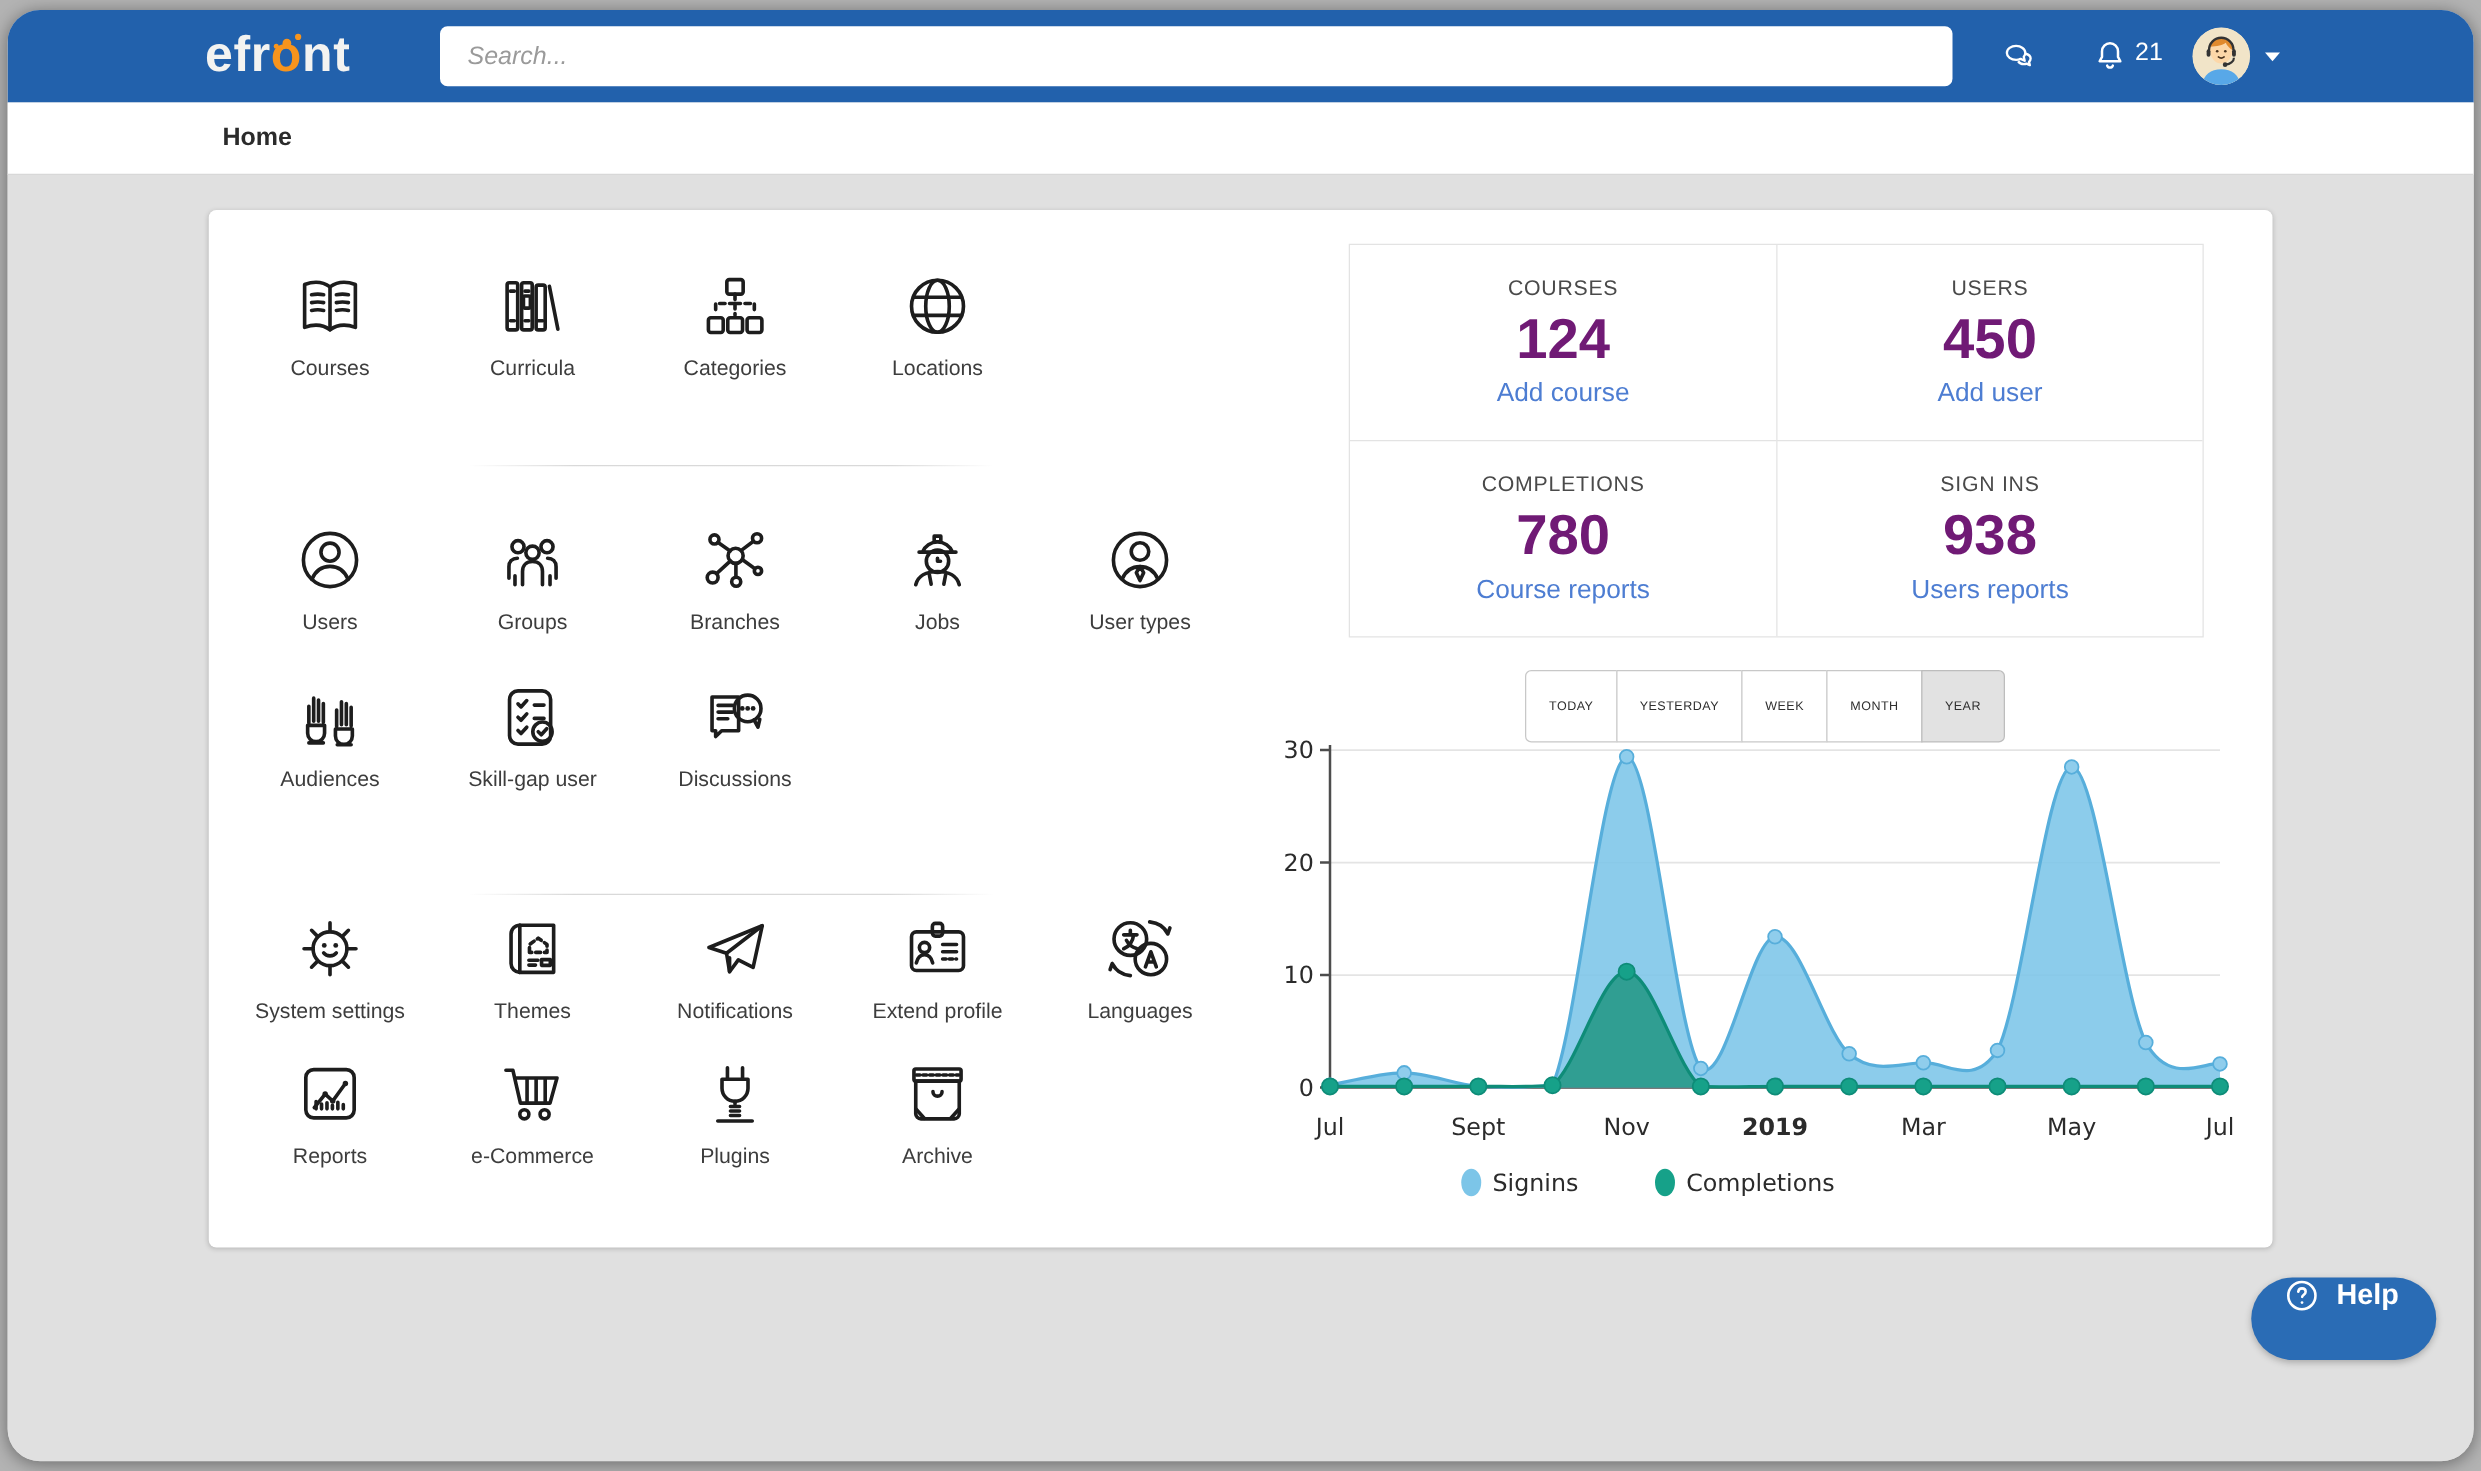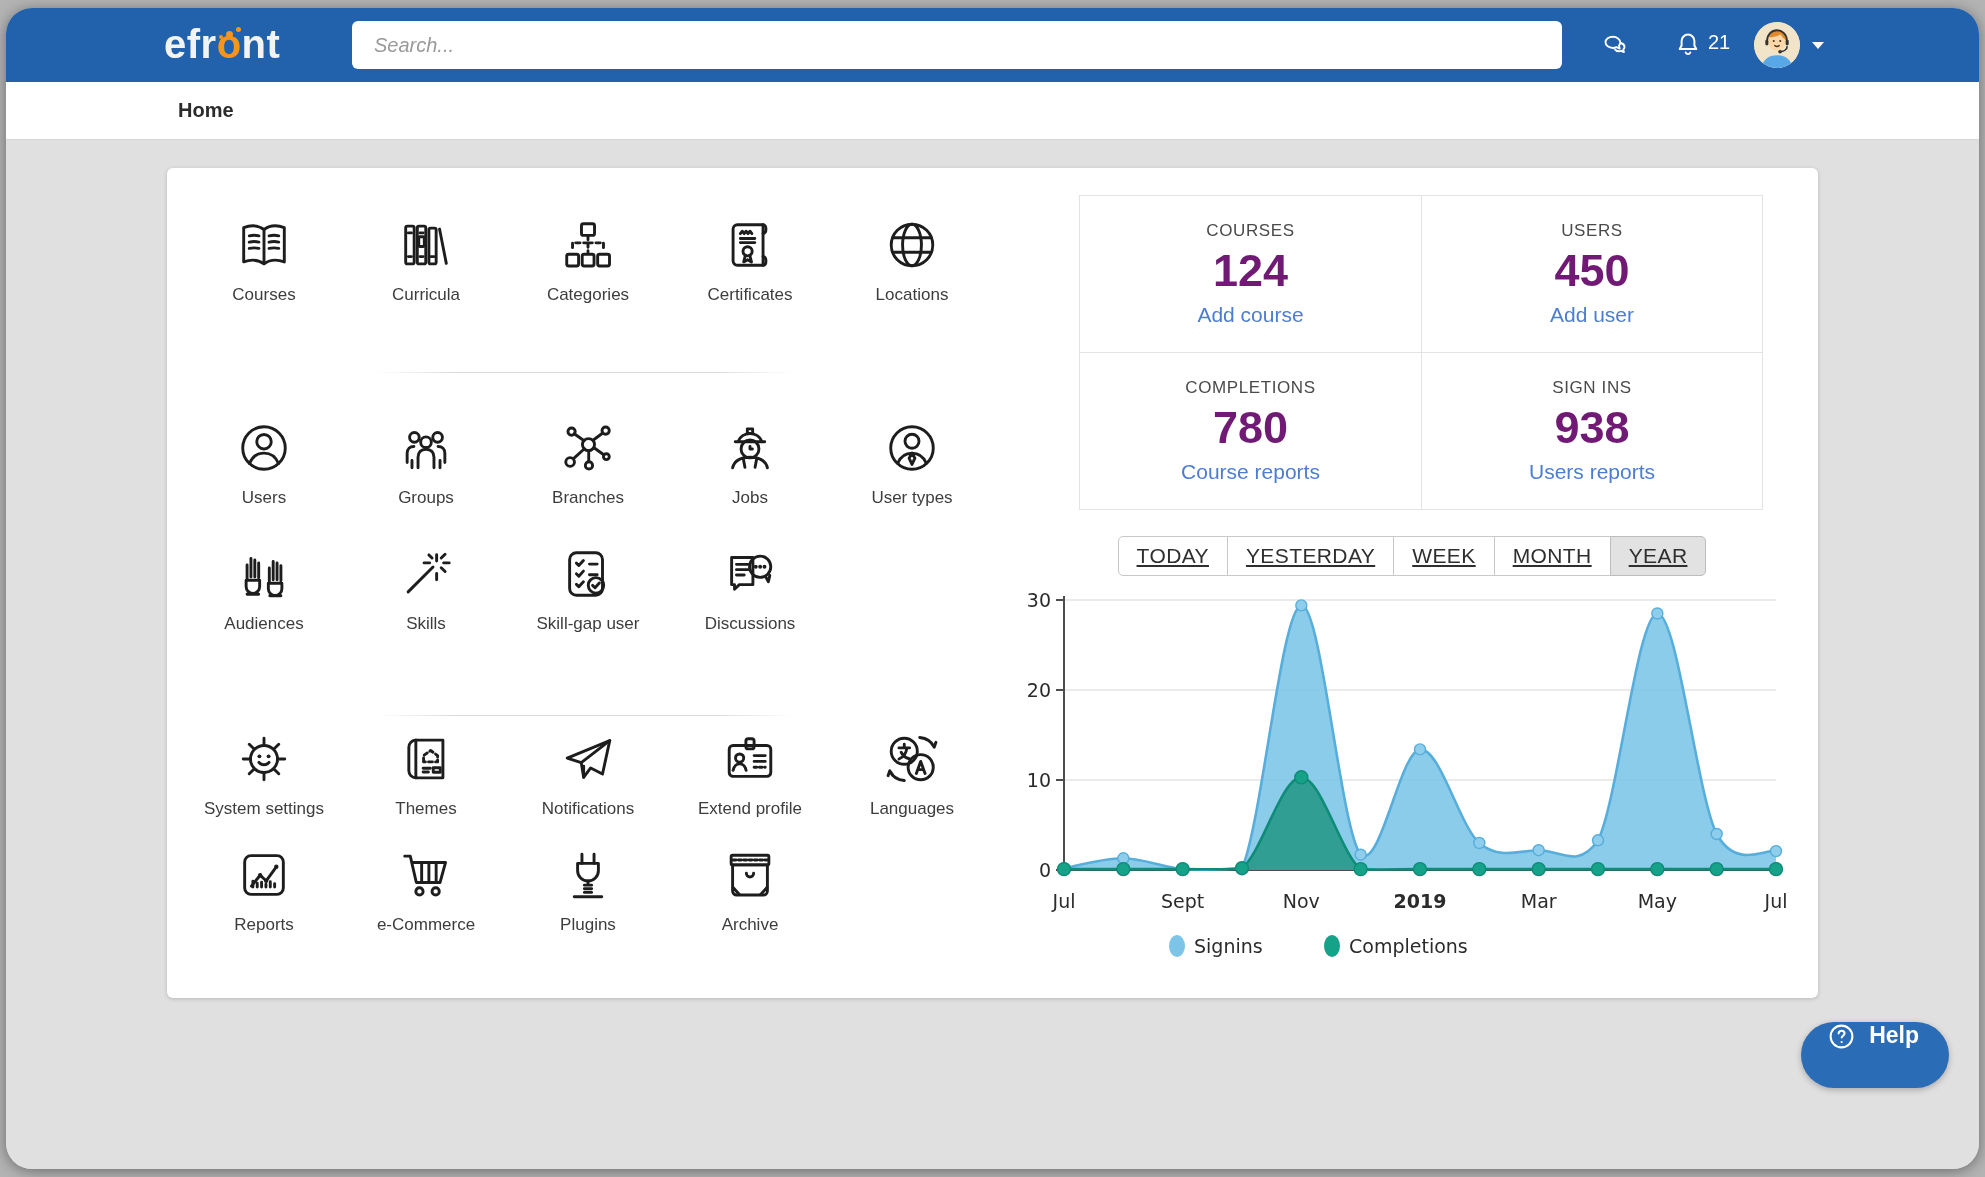--- a/index.html
+++ b/index.html
@@ -52,23 +52,23 @@
     display:grid;grid-template-columns:1fr 1fr;background:#fff;}
   .scell{height:156px;display:flex;flex-direction:column;align-items:center;justify-content:center;}
   .scell:nth-child(2){border-left:1px solid #e3e3e3;}
   .scell:nth-child(3){border-top:1px solid #e3e3e3;}
   .scell:nth-child(4){border-top:1px solid #e3e3e3;border-left:1px solid #e3e3e3;}
   .slabel{font-size:17px;color:#4a4a4a;letter-spacing:.6px;}
   .svalue{font-size:45px;font-weight:700;color:#701a75;margin:4px 0 6px;}
   .slink{font-size:21px;color:#4d7dd2;cursor:pointer;}
   
   .tabsrow{position:absolute;left:850px;top:368px;width:790px;display:flex;justify-content:center;}
-  .tab{border:1px solid #c8c8c8;background:#fff;height:40px;padding:0 18px;margin-left:-1px;
-    font-size:21px;color:#2f2f2f;letter-spacing:.4px;cursor:pointer;
-    font-family:"Liberation Sans",sans-serif;text-decoration:underline;}
+  .tab{border:1px solid #c8c8c8;background:#fff;height:58px;padding:0 18px;margin-left:-1px;
+    font-size:10px;color:#2f2f2f;letter-spacing:.4px;cursor:pointer;
+    font-family:"Liberation Sans",sans-serif;}
   .tab:first-child{border-radius:5px 0 0 5px;margin-left:0;}
   .tab:last-child{border-radius:0 5px 5px 0;}
   .tab.active{background:#e2e2e2;border-color:#bdbdbd;position:relative;z-index:1;}
   
   .chartbox{position:absolute;left:850px;top:420px;width:790px;height:400px;}
   .chartbox svg{display:block;}
   .chartbox text{font-family:"DejaVu Sans",sans-serif;font-size:19px;fill:#2b2b2b;}
   
   .help{position:absolute;right:30px;top:882px;height:66px;border-radius:33px;background:#2a6cb5;
     color:#fff;display:flex;gap:13px;padding:0 30px 0 26px;cursor:pointer;
@@ -152,32 +152,20 @@
                   <rect x="9.6" y="15.8" width="4.9" height="4.9" rx=".8"></rect>
                   <rect x="16" y="15.8" width="4.9" height="4.9" rx=".8"></rect>
                   <path d="M12 8v3.1M12 11.1H5.6v3.2M12 11.1v3.9M12 11.1h6.4v3.2" stroke-dasharray="1.8 1.5"></path>
                 </svg>
               </span>
               <div class="mlabel">Categories</div>
             </div>
             <div class="mitem">
               <span class="mi">
                 <svg viewBox="0 0 24 24">
-                  <path d="M6.8 3.6h10.6v16.8H6.8a1.8 1.8 0 01-1.8-1.8V5.4a1.8 1.8 0 011.8-1.8z"></path>
-                  <path d="M17.4 7.2c1.6 0 1.6-3.6 0-3.6M17.4 20.4c1.6 0 1.6-3.6 0-3.6"></path>
-                  <path d="M8 7.3l.8-1 .8 1 .8-1 .8 1 .8-1 .8 1M8 9.3h6M8 11h6"></path>
-                  <circle cx="11" cy="14.6" r="1.9"></circle>
-                  <path d="M10.1 16.2l-.7 2.8 1.6-.9 1.6.9-.7-2.8"></path>
-                </svg>
-              </span>
-              <div class="mlabel">Certificates</div>
-            </div>
-            <div class="mitem">
-              <span class="mi">
-                <svg viewBox="0 0 24 24">
                   <circle cx="12" cy="12" r="8.6"></circle>
                   <ellipse cx="12" cy="12" rx="3.9" ry="8.6"></ellipse>
                   <path d="M4 9h16M4 15h16"></path>
                 </svg>
               </span>
               <div class="mlabel">Locations</div>
             </div>
           </div>
           <div class="divider after-s0"></div>
           <div class="msec s1">
@@ -237,29 +225,20 @@
               <div class="mlabel">User types</div>
             </div>
             <div class="mitem">
               <span class="mi">
                 <svg viewBox="0 0 24 24">
                   <path d="M5 13.8V8.3M6.6 13.2V5.6M8.2 13.2V6.2M9.8 13.6V7.4M4.6 14.6h5.6v2.6a2.8 2.8 0 01-5.6 0zM5 20.4h4.8"></path>
                   <path d="M14.2 15V9.5M15.8 14.4V6.8M17.4 14.4V7.4M19 14.8V8.6M13.8 15.8h5.6v2.3a2.8 2.8 0 01-5.6 0zM14.4 21h4.6"></path>
                 </svg>
               </span>
               <div class="mlabel">Audiences</div>
-            </div>
-            <div class="mitem">
-              <span class="mi">
-                <svg viewBox="0 0 24 24">
-                  <path d="M4.6 19.4L14.9 9.1"></path>
-                  <path d="M16.4 6.6V4M16.4 11.8v2.6M13.5 7.4h-2.3M19.3 7.4h2.3M18.3 5.4l1.6-1.6M18.3 9.4l1.6 1.6M14.5 5.4l-1.3-1.3"></path>
-                </svg>
-              </span>
-              <div class="mlabel">Skills</div>
             </div>
             <div class="mitem">
               <span class="mi">
                 <svg viewBox="0 0 24 24">
                   <rect x="4.4" y="3.2" width="13.6" height="17.6" rx="2.8"></rect>
                   <path d="M7.2 7.5l1 1 1.9-2.1M7.2 11.9l1 1 1.9-2.1M7.2 16.3l1 1 1.9-2.1M12.6 7.9h3.2M12.6 12.3h3.2"></path>
                   <circle cx="15.3" cy="16.7" r="3.2"></circle>
                   <path d="M13.9 16.7l1 1 1.8-2"></path>
                 </svg>
               </span>

